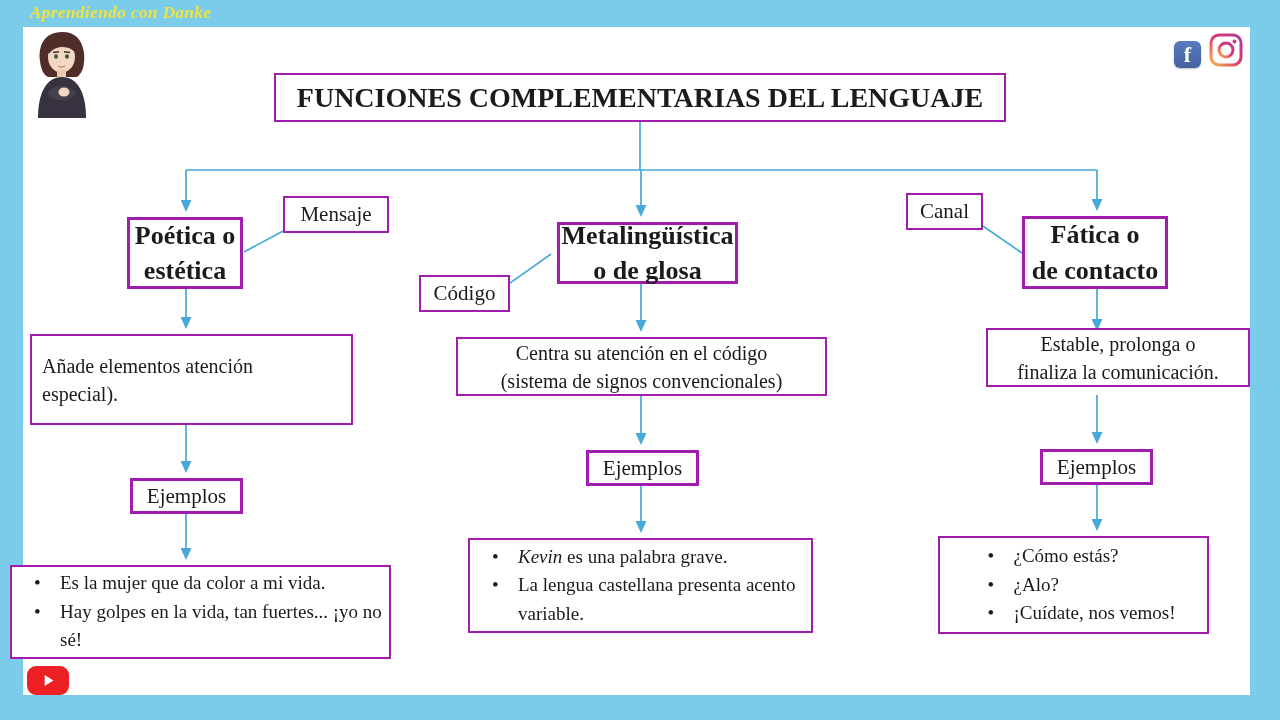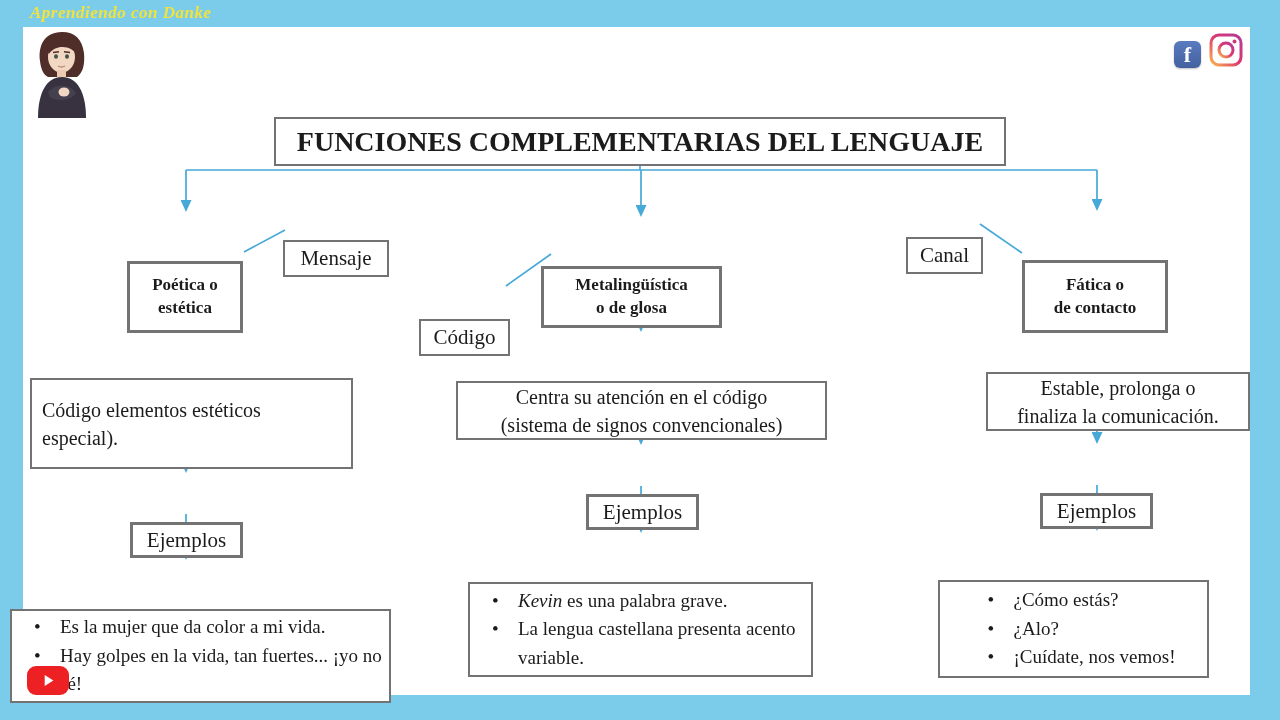--- a/index.html
+++ b/index.html
@@ -21,39 +21,39 @@
   .connectors{position:absolute;left:0;top:0;width:1280px;height:720px;pointer-events:none;}
   .avatar{position:absolute;left:27px;top:30px;width:70px;height:88px;}
   .social{position:absolute;left:1174px;top:33px;display:flex;align-items:center;gap:8px;}
   .fb-icon{
     width:27px;height:27px;border-radius:6px;margin-top:4px;
     background:linear-gradient(#5a7bc0,#44619f);
     color:#fff;font-weight:bold;font-size:22px;line-height:27px;
     text-align:center;box-shadow:0 1px 2px rgba(0,0,0,.25);
   }
   .box{
-    position:absolute;background:#fff;border:2px solid #737373;
+    position:absolute;background:#fff;border:2px solid #a21caf;
     display:flex;align-items:center;justify-content:center;
-    text-align:center;box-sizing:border-box;margin-top:44px;
-  }
-  .concept{font-weight:bold;font-size:17px;line-height:1.35;border-width:3px;}
+    text-align:center;box-sizing:border-box;
+  }
+  .concept{font-weight:bold;font-size:26px;line-height:1.35;border-width:3px;}
   .label-box{font-size:21px;}
   .desc{font-size:20px;line-height:1.4;}
   .desc-left{justify-content:flex-start;text-align:left;padding-left:10px;}
   .ej{font-size:21px;border-width:3px;}
   .ex{font-size:19px;text-align:left;align-items:center;}
   ul.bullets{list-style:none;margin:0;padding:0 6px 0 20px;}
   ul.bullets li{position:relative;padding-left:28px;line-height:1.5;}
   ul.bullets li::before{content:"\2022";position:absolute;left:2px;}
   .it{font-style:italic;}
   
   .pos-title{left:274px;top:73px;width:732px;height:49px;font-weight:bold;font-size:28px;}
   .pos-poetica{left:127px;top:217px;width:116px;height:72px;}
   .pos-mensaje{left:283px;top:196px;width:106px;height:37px;}
-  .pos-meta{left:541px;top:222px;width:181px;height:62px;}
+  .pos-meta{left:557px;top:222px;width:181px;height:62px;}
   .pos-codigo{left:419px;top:275px;width:91px;height:37px;text-align:center;}
   .pos-canal{left:906px;top:193px;width:77px;height:37px;}
   .pos-fatica{left:1022px;top:216px;width:146px;height:73px;}
   .pos-desc1{left:30px;top:334px;width:323px;height:91px;}
   .pos-desc2{left:456px;top:337px;width:371px;height:59px;}
   .pos-desc3{left:986px;top:328px;width:264px;height:59px;}
   .pos-ej1{left:130px;top:478px;width:113px;height:36px;}
   .pos-ej2{left:586px;top:450px;width:113px;height:36px;}
   .pos-ej3{left:1040px;top:449px;width:113px;height:36px;}
   .pos-ex1{left:10px;top:565px;width:381px;height:94px;}
@@ -139,21 +139,21 @@
 
   <div class="box concept pos-poetica">
     <div>
       <div>Poética o</div>
       <div>estética</div>
     </div>
   </div>
   <div class="box label-box pos-mensaje">Mensaje</div>
   <div class="box desc desc-left pos-desc1">
     <div>
-      <div>Código elementos estéticos</div>
+      <div>Añade elementos atención</div>
       <div>especial).</div>
     </div>
   </div>
   <div class="box ej pos-ej1">Ejemplos</div>
   <div class="box ex pos-ex1">
     <ul class="bullets">
       <li><span class="it"></span><span>Es la mujer que da color a mi vida.</span></li>
       <li><span class="it"></span><span>Hay golpes en la vida, tan fuertes... ¡yo no sé!</span></li>
     </ul>
   </div>

